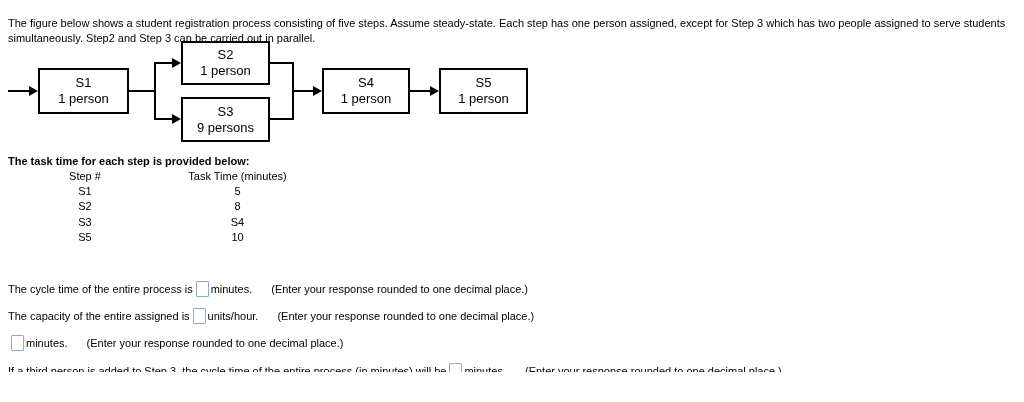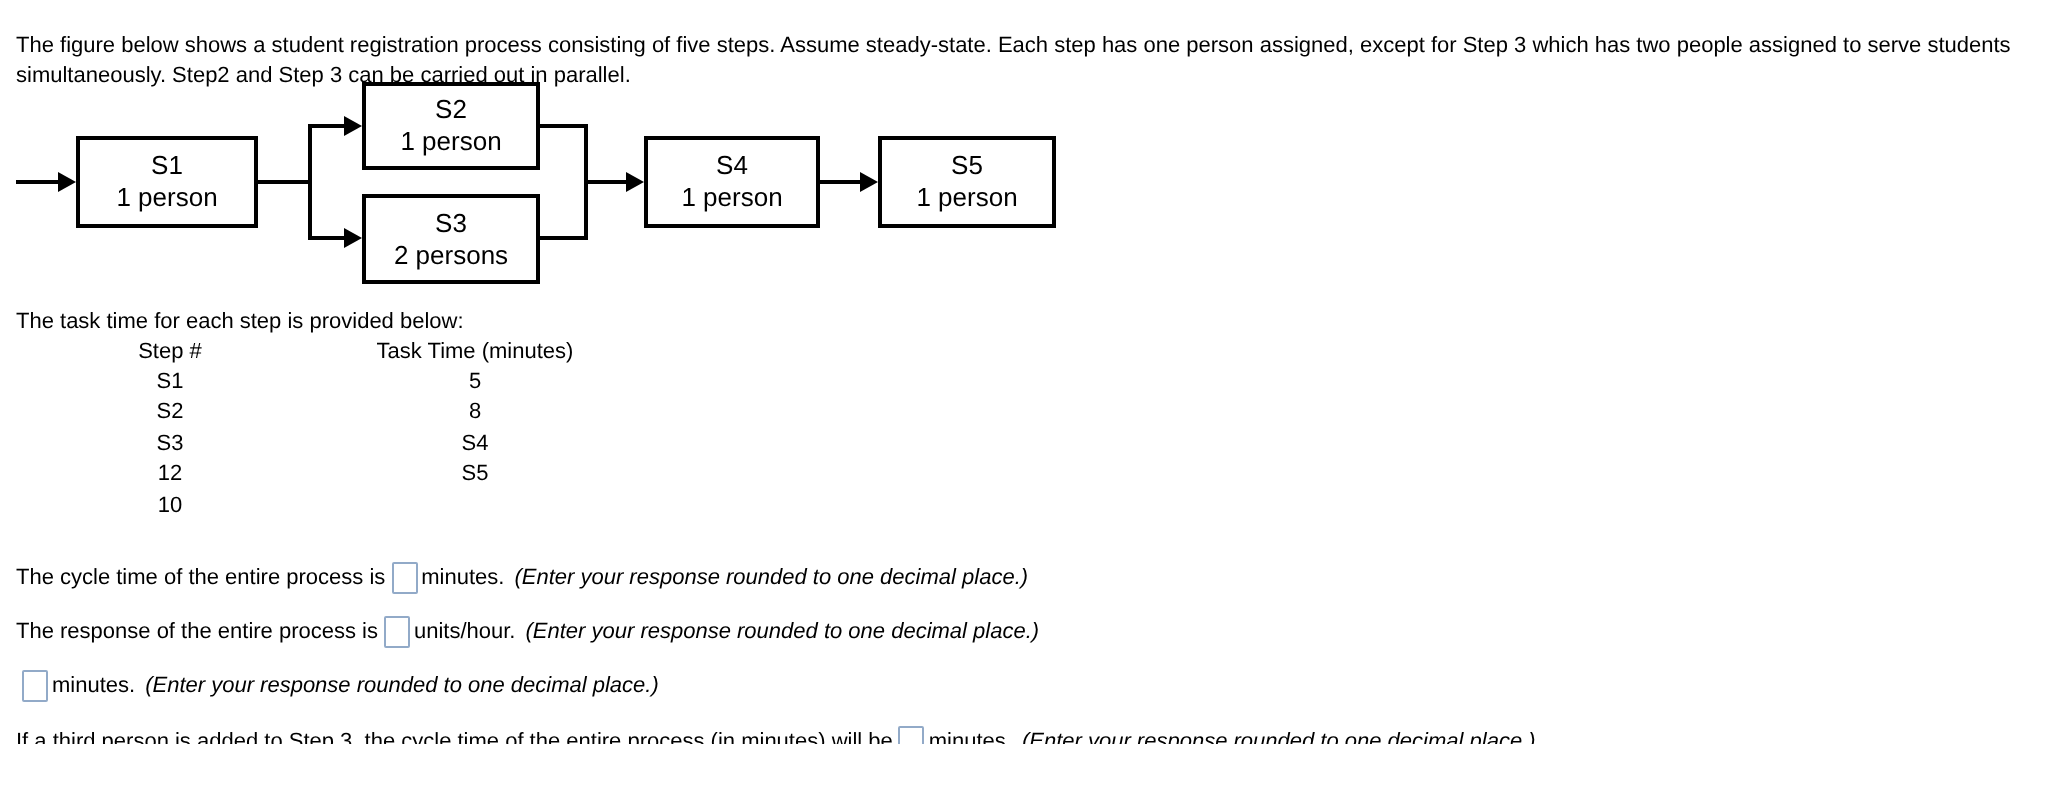--- a/index.html
+++ b/index.html
@@ -63,21 +63,21 @@
   #ah-s3        { left: 172px; top: 114px; }
   #line-s2-out  { left: 270px; top: 62px;  width: 24px; }
   #line-s3-out  { left: 270px; top: 118px; width: 24px; }
   #merge-v      { left: 292px; top: 62px;  height: 58px; }
   #line-s4-in   { left: 294px; top: 90px;  width: 19px; }
   #ah-s4        { left: 313px; top: 86px; }
   #line-s4-s5   { left: 410px; top: 90px;  width: 20px; }
   #ah-s5        { left: 430px; top: 86px; }
 
   
-  .task-note { position: absolute; left: 8px; top: 155px; font-size: 11px; }
+  .task-note { position: absolute; left: 8px; top: 155px; font-size: 11px; font-weight: bold; }
   .steps-table {
     position: absolute;
     left: 20px;
     top: 168px;
     display: grid;
     grid-template-columns: 130px 175px;
     grid-auto-rows: 15.4px;
     font-size: 11px;
     align-items: center;
   }
@@ -102,21 +102,21 @@
     height: 14px;
     box-sizing: content-box;
     border: 1px solid #92aac8;
     border-radius: 1px;
     margin: 0 2px 0 3px;
     padding: 0 1px;
     font-size: 11px;
     font-family: "Liberation Sans", sans-serif;
     color: #000000;
   }
-  .q-instruction { font-style: italic; margin-left: 5px; }
+  .q-instruction { margin-left: 19px; }
 </style>
 </head>
 <body>
 
 <div id="app">
 
   <p class="intro">The figure below shows a student registration process consisting of five steps. Assume steady-state. Each step has one person assigned, except for Step 3 which has two people assigned to serve students simultaneously. Step2 and Step 3 can be carried out in parallel.</p>
 
   <div class="diagram">
 
@@ -139,21 +139,21 @@
     <div class="step-box" id="box-s1">
       <span>S1</span>
       <span>1 person</span>
     </div>
     <div class="step-box" id="box-s2">
       <span>S2</span>
       <span>1 person</span>
     </div>
     <div class="step-box" id="box-s3">
       <span>S3</span>
-      <span>2 persons</span>
+      <span>9 persons</span>
     </div>
     <div class="step-box" id="box-s4">
       <span>S4</span>
       <span>1 person</span>
     </div>
     <div class="step-box" id="box-s5">
       <span>S5</span>
       <span>1 person</span>
     </div>
   </div>
@@ -163,34 +163,33 @@
   <div class="steps-table">
     <div class="cell">Step #</div>
     <div class="cell">Task Time (minutes)</div>
 
     <div class="cell">S1</div>
     <div class="cell">5</div>
     <div class="cell">S2</div>
     <div class="cell">8</div>
     <div class="cell">S3</div>
     <div class="cell">S4</div>
-    <div class="cell">12</div>
     <div class="cell">S5</div>
     <div class="cell">10</div>
   </div>
 
   <div class="q-row" id="q0">
     <span>The cycle time of the entire process is</span>
     <input class="answer-input" type="text" value="" style="">
     <span>minutes.</span>
     <span class="q-instruction">(Enter your response rounded to one decimal place.)</span>
   </div>
 
   <div class="q-row" id="q1">
-    <span>The response of the entire process is</span>
+    <span>The capacity of the entire assigned is</span>
     <input class="answer-input" type="text" value="" style="">
     <span>units/hour.</span>
     <span class="q-instruction">(Enter your response rounded to one decimal place.)</span>
   </div>
 
   <div class="q-row" id="q2">
     <input class="answer-input" type="text" value="" style="">
     <span>minutes.</span>
     <span class="q-instruction">(Enter your response rounded to one decimal place.)</span>
   </div>

